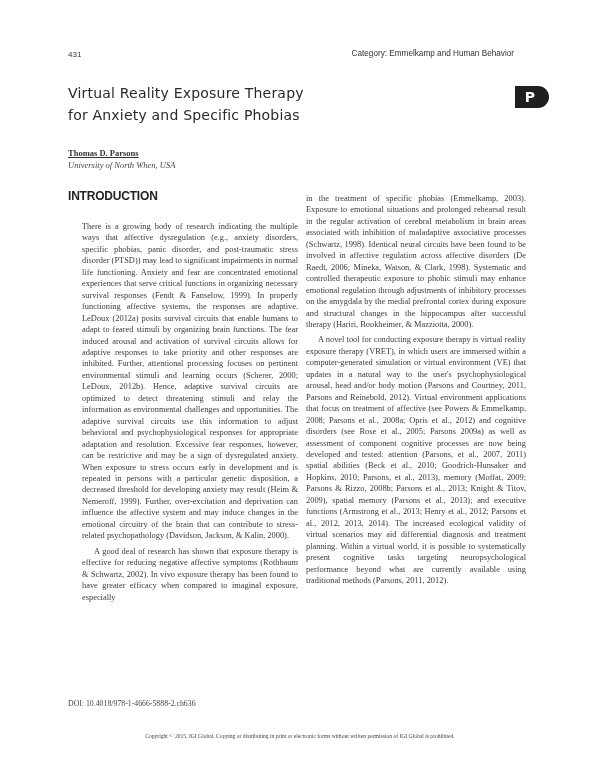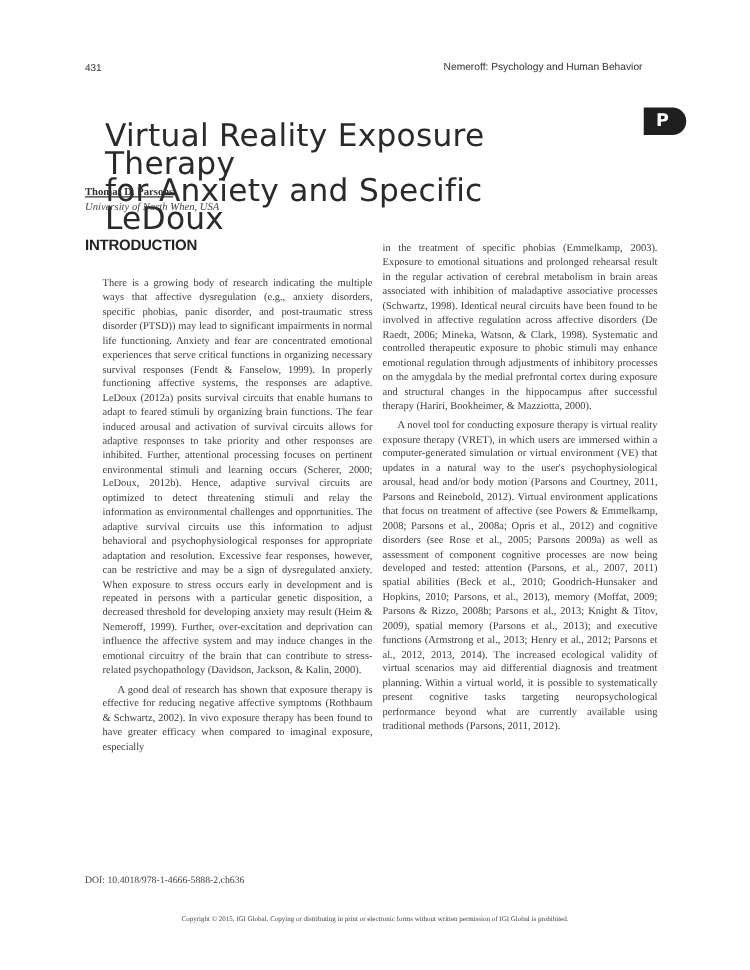--- a/index.html
+++ b/index.html
@@ -1,40 +1,40 @@
 <!DOCTYPE html>
 <html><head>
   <meta charset="utf-8">
   <style>
     html, body { margin: 0; padding: 0; background: #ffffff; }
     body { width: 600px; height: 776px; position: relative; overflow: hidden; color: #222; }
     .page-num { position: absolute; left: 68px; top: 50px; font-family: "Liberation Sans", sans-serif; font-size: 8px; color: #333; }
     .category { position: absolute; right: 86px; top: 49px; font-family: "Liberation Sans", sans-serif; font-size: 8.2px; color: #333; }
-    .title { position: absolute; left: 68px; top: 82px; width: 400px; font-family: "DejaVu Sans", sans-serif; font-size: 25px; line-height: 22px; color: #2a2a2a; font-weight: normal; margin: 16px; letter-spacing: 0.2px; }
+    .title { position: absolute; left: 68px; top: 82px; width: 400px; font-family: "DejaVu Sans", sans-serif; font-size: 14px; line-height: 22px; color: #2a2a2a; font-weight: normal; margin: 0; letter-spacing: 0.2px; }
     .badge { position: absolute; left: 515px; top: 86px; width: 34px; height: 22px; background: #1f1f1f; border-radius: 0 11px 11px 0; color: #fff; font-family: "DejaVu Sans", sans-serif; font-weight: bold; font-size: 14px; line-height: 22px; text-align: center; padding-right: 4px; box-sizing: border-box; }
     .author { position: absolute; left: 68px; top: 148px; font-family: "Liberation Serif", serif; font-weight: bold; font-size: 8.5px; color: #333; text-decoration: underline; }
     .affil { position: absolute; left: 68px; top: 160px; font-family: "Liberation Serif", serif; font-style: italic; font-size: 8.5px; color: #444; }
     .section-head { position: absolute; left: 68px; top: 189px; font-family: Liberation Sans, sans-serif; font-weight: bold; font-size: 12px; color: #222; letter-spacing: -0.2px; }
     .col { position: absolute; font-family: "Liberation Serif", serif; font-size: 8.4px; line-height: 11.45px; color: #3a3a3a; text-align: justify; }
     .col p { margin: 4px; }
     .col p.indent { text-indent: 12px; }
     .col-left { left: 78px; top: 217px; width: 224px; }
     .col-right { left: 302px; top: 189px; width: 228px; }
     .doi { position: absolute; left: 68px; top: 699px; font-family: "Liberation Serif", serif; font-size: 7.8px; color: #444; }
     .footer { position: absolute; left: 0; width: 600px; top: 733px; text-align: center; font-family: "Liberation Serif", serif; font-size: 5.6px; color: #444; }
   </style>
 </head>
 <body>
 
 <div class="page-num">431</div>
-<div class="category">Nemeroff: Psychology and Human Behavior</div>
+<div class="category">Category: Emmelkamp and Human Behavior</div>
 
 <h1 class="title">
   <span>Virtual Reality Exposure Therapy</span><br>
-  <span>for Anxiety and Specific LeDoux</span>
+  <span>for Anxiety and Specific Phobias</span>
 </h1>
 
 <div class="badge">P</div>
 
 <div class="author">Thomas D. Parsons</div>
 <div class="affil">University of North When, USA</div>
 
 <div class="section-head">INTRODUCTION</div>
 
 <div class="col col-left">

